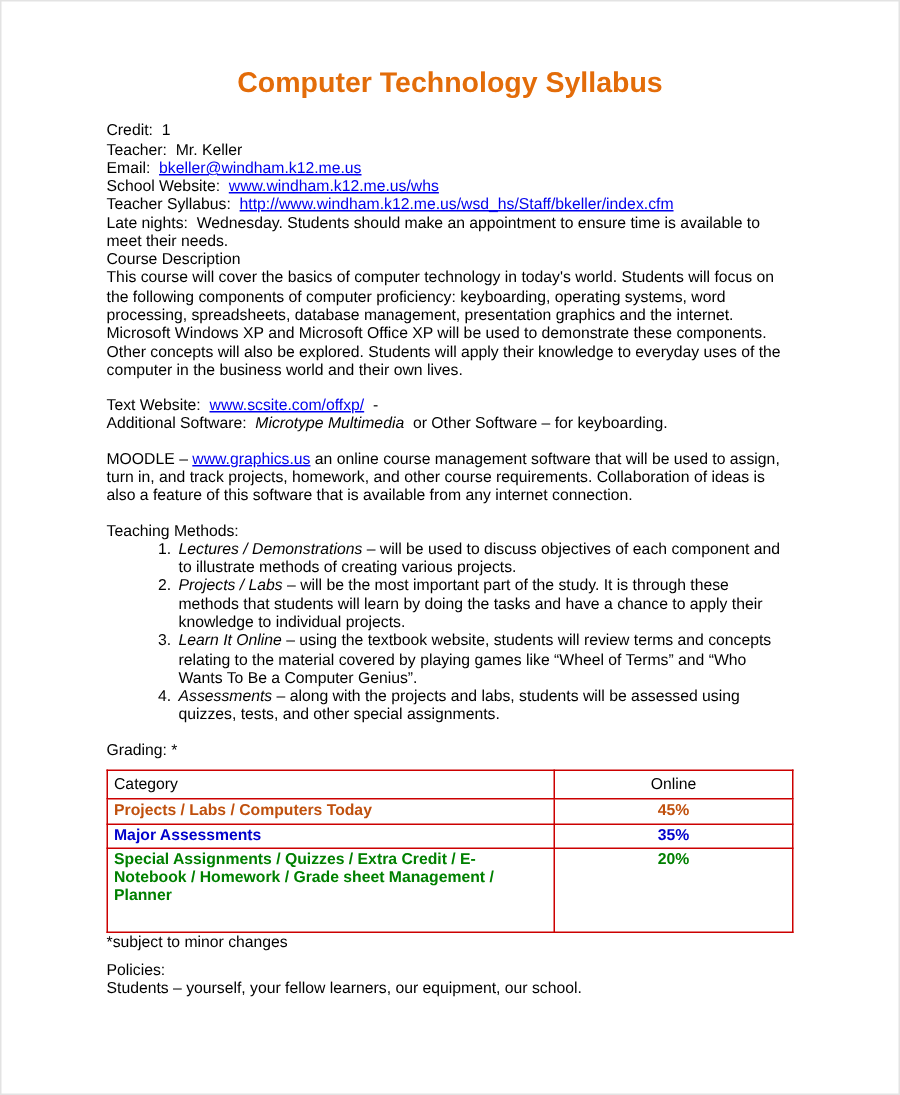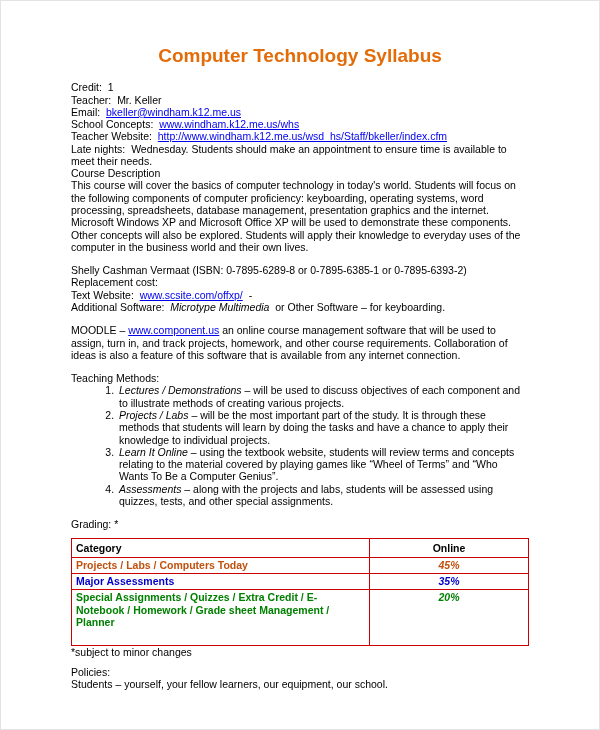--- a/index.html
+++ b/index.html
@@ -33,56 +33,55 @@
   ol.methods li { margin: 0; padding: 0 0 0 2px; }
   ol.methods .li-title { font-style: italic; }
   table.grading { width: 100%; border-collapse: collapse; table-layout: fixed; }
   table.grading th, table.grading td {
     border: 1px solid #CC0000;
     padding: 1px 4px 2px 4px;
     vertical-align: top;
     text-align: left;
     font-size: 10.5px;
   }
-  table.grading th { font-weight: bold; padding-top: 3px; padding-bottom: 3px; }
+  table.grading th { font-weight: normal; padding-top: 3px; padding-bottom: 3px; }
   table.grading .w-col { width: 150px; }
-  table.grading td.weight { text-align: center; font-weight: bold; font-style: italic; }
+  table.grading td.weight { text-align: center; font-weight: bold; }
   table.grading td.cat { font-weight: bold; }
   tr.row-projects td { color: #C0500D; }
   tr.row-assessments td { color: #0000CC; }
   tr.row-special td { color: #008000; }
   tr.row-special td { height: 52px; }
   .footnote { margin: 3px 0 0 0; }
 </style>
 </head>
 <body>
 
 <div class="page">
 
   <h1 class="title">Computer Technology Syllabus</h1>
 
   <p class="line"><b>Credit:</b>&nbsp; <span>1</span></p>
   <p class="line"><b>Teacher:</b>&nbsp; <span>Mr. Keller</span></p>
   <p class="line"><b>Email:</b>&nbsp; <a class="link">bkeller@windham.k12.me.us</a></p>
-  <p class="line"><b>School Concepts:</b>&nbsp; <a class="link">www.windham.k12.me.us/whs</a></p>
-  <p class="line"><b>Teacher Website:</b>&nbsp; <a class="link">http://www.windham.k12.me.us/wsd_hs/Staff/bkeller/index.cfm</a></p>
+  <p class="line"><b>School Website:</b>&nbsp; <a class="link">www.windham.k12.me.us/whs</a></p>
+  <p class="line"><b>Teacher Syllabus:</b>&nbsp; <a class="link">http://www.windham.k12.me.us/wsd_hs/Staff/bkeller/index.cfm</a></p>
   <p class="line"><b>Late nights:</b>&nbsp; <span>Wednesday.  Students should make an appointment to ensure time is available to meet their needs.</span></p>
 
   <p class="line"><b>Course Description</b></p>
   <p class="line">This course will cover the basics of computer technology in today's world.  Students will focus on the following components of computer proficiency:  keyboarding, operating systems, word processing, spreadsheets, database management, presentation graphics and the internet.  Microsoft Windows XP and Microsoft Office XP will be used to demonstrate these components.  Other concepts will also be explored. Students will apply their knowledge to everyday uses of the computer in the business world and their own lives.</p>
 
   <div class="gap"></div>
 
-  <p class="line"><span>Shelly Cashman Vermaat (ISBN: 0-7895-6289-8 or 0-7895-6385-1 or 0-7895-6393-2)</span>&nbsp; <b>Replacement cost:</b></p>
   <p class="line"><b>Text Website:</b>&nbsp; <a class="link">www.scsite.com/offxp/</a>&nbsp; <span>-</span></p>
   <p class="line"><b>Additional Software:</b>&nbsp; <span class="italic">Microtype Multimedia</span>&nbsp; <span>or Other Software – for keyboarding.</span></p>
 
   <div class="gap"></div>
 
-  <p class="line"><b>MOODLE</b> <span>–</span> <a class="link">www.component.us</a> <span>an online course management software that will be used to assign, turn in, and track projects, homework, and other course requirements. Collaboration of ideas is also a feature of this software that is available from any internet connection.</span></p>
+  <p class="line"><b>MOODLE</b> <span>–</span> <a class="link">www.graphics.us</a> <span>an online course management software that will be used to assign, turn in, and track projects, homework, and other course requirements. Collaboration of ideas is also a feature of this software that is available from any internet connection.</span></p>
 
   <div class="gap"></div>
 
   <p class="line"><b>Teaching Methods:</b></p>
   <ol class="methods">
     <li><span class="li-title">Lectures / Demonstrations</span> <span>– will be used to discuss objectives of each component and to illustrate methods of creating various projects.</span></li>
     <li><span class="li-title">Projects / Labs</span> <span>– will be the most important part of the study.  It is through these methods that students will learn by doing the tasks and have a chance to apply their knowledge to individual projects.</span></li>
     <li><span class="li-title">Learn It Online</span> <span>– using the textbook website, students will review terms and concepts relating to the material covered by playing games like “Wheel of Terms” and “Who Wants To Be a Computer Genius”.</span></li>
     <li><span class="li-title">Assessments</span> <span>– along with the projects and labs, students will be assessed using quizzes, tests, and other special assignments.</span></li>
   </ol>

